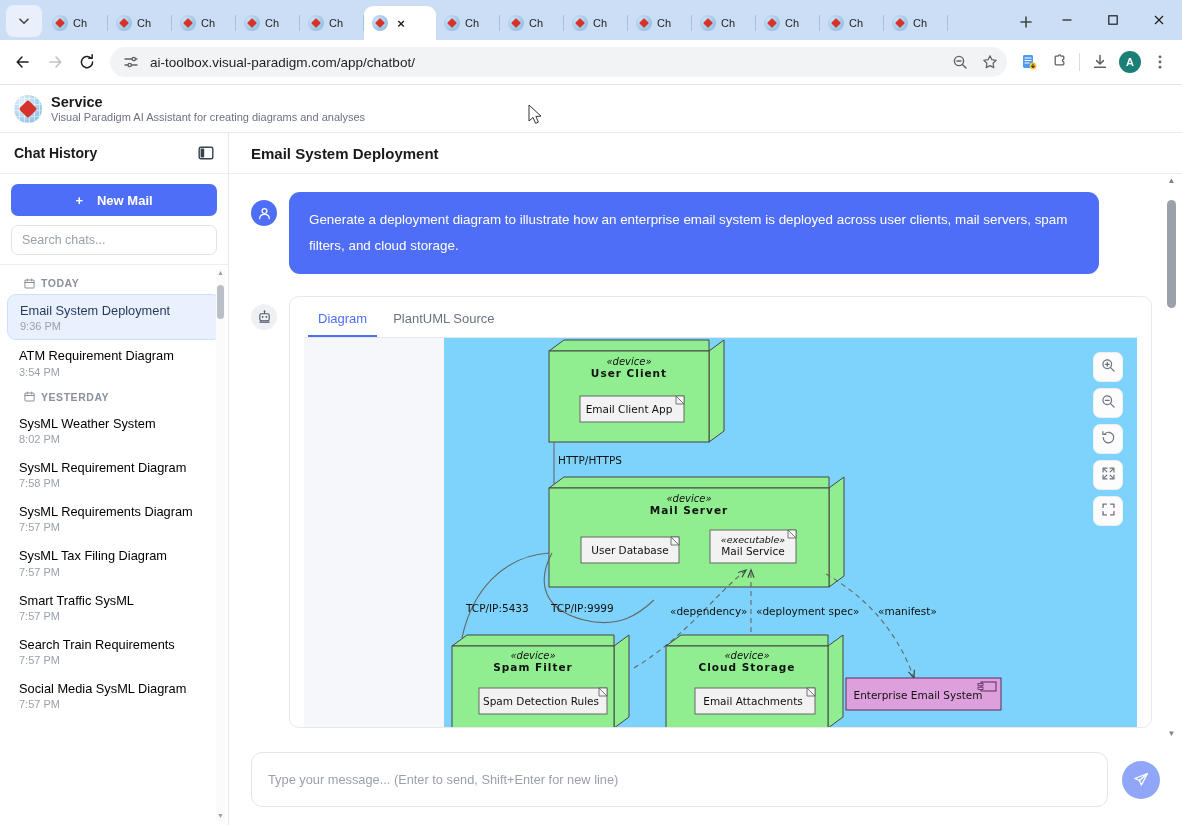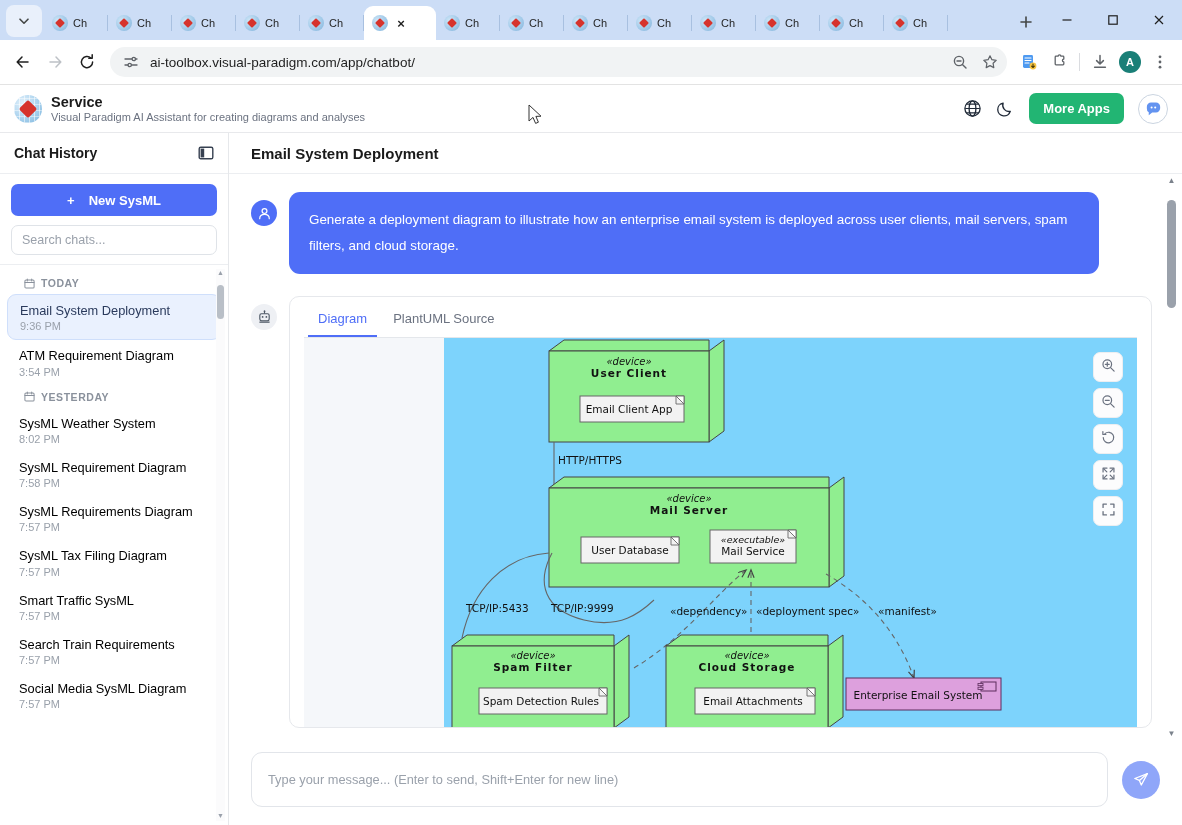--- a/index.html
+++ b/index.html
@@ -505,60 +505,38 @@
       </svg>
   </div>
 </div>
 
 <div class="app-header">
   <div class="vp-logo"></div>
   <div>
     <div class="app-title">Service</div>
     <div class="app-sub">Visual Paradigm AI Assistant for creating diagrams and analyses</div>
   </div>
-  <div class="header-right">
-    <span class="hdr-icon">
-      <svg width="19" height="19" viewBox="0 0 19 19">
-          <circle cx="9.5" cy="9.5" r="7.6" stroke="currentColor" stroke-width="1.3" fill="none"></circle>
-          <ellipse cx="9.5" cy="9.5" rx="3.4" ry="7.6" stroke="currentColor" stroke-width="1.3" fill="none"></ellipse>
-          <path d="M2.2 9.5h14.6M3.5 5.2h12M3.5 13.8h12" stroke="currentColor" stroke-width="1.2"></path>
-        </svg>
-    </span>
-    <span class="hdr-icon">
-      <svg width="19" height="19" viewBox="0 0 19 19">
-          <path d="M14.3 12.3A6.2 6.2 0 0 1 7.1 4.2a6.4 6.4 0 1 0 7.2 8.1z" stroke="currentColor" stroke-width="1.3" fill="none" stroke-linejoin="round"></path>
-        </svg>
-    </span>
-    <button class="more-apps-btn">More Apps</button>
-    <span class="chat-avatar-btn">
-      <svg width="19" height="19" viewBox="0 0 20 20">
-        <path d="M3 8.2a4.4 4.4 0 0 1 4.4-4.4h5.2A4.4 4.4 0 0 1 17 8.2v1.6a4.4 4.4 0 0 1-4.4 4.4H8.6L5 17.2v-3.2A4.4 4.4 0 0 1 3 9.8z" fill="#5b8def" opacity=".95"></path>
-        <circle cx="8" cy="9" r="1.1" fill="#fff"></circle>
-          <circle cx="11.8" cy="9" r="1.1" fill="#fff"></circle>
-      </svg>
-    </span>
-  </div>
 </div>
 
 <div class="body-wrap">
 
   <aside class="sidebar">
     <div class="sidebar-header">
       <span class="sidebar-title">Chat History</span>
       <span class="collapse-btn">
         <svg width="16" height="16" viewBox="0 0 16 16">
             <rect x="1.2" y="2.2" width="13.6" height="11.6" rx="1.6" stroke="currentColor" stroke-width="1.4" fill="none"></rect>
             <rect x="2.6" y="3.6" width="3.6" height="8.8" fill="currentColor"></rect>
           </svg>
       </span>
     </div>
     <div class="sidebar-actions">
       <button class="new-chat-btn">
         <span>+</span>
-        <span>New SysML</span>
+        <span>New Mail</span>
       </button>
       <input class="search-box" placeholder="Search chats..." style="">
     </div>
     <div class="chat-list">
       <div id="chat-groups">
           <div class="group-label">
             <svg width="11" height="11" viewBox="0 0 12 12">
               <rect x="1" y="2.2" width="10" height="8.8" rx="1.2" stroke="currentColor" stroke-width="1.1" fill="none"></rect>
               <path d="M1 4.8h10M3.6 1.2v2M8.4 1.2v2" stroke="currentColor" stroke-width="1.1" stroke-linecap="round"></path>
             </svg>

